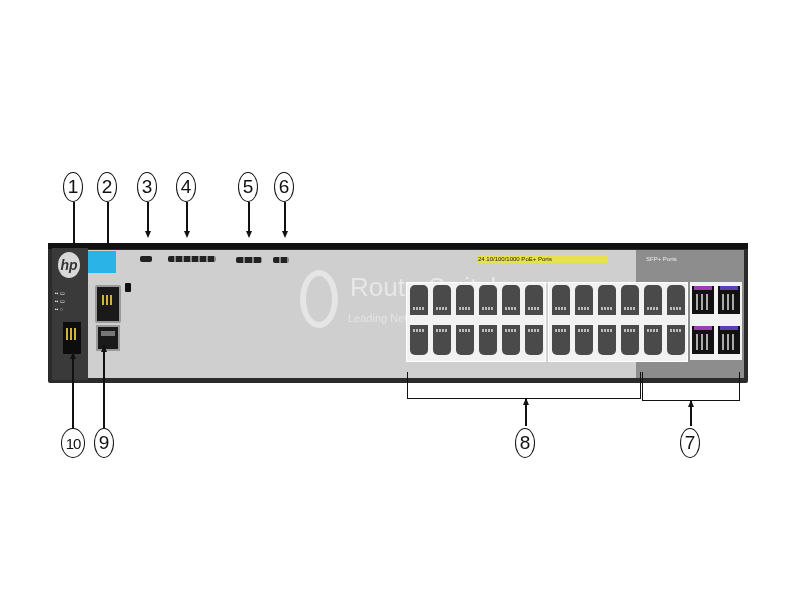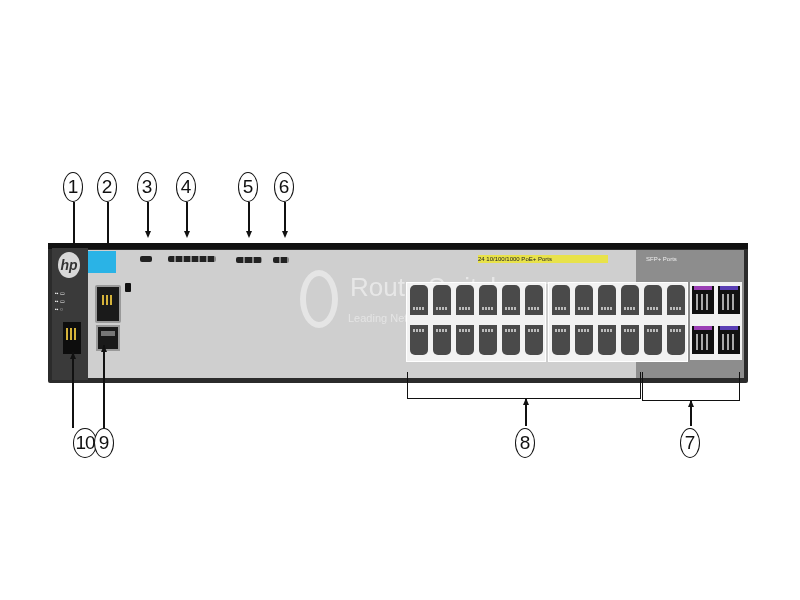--- a/index.html
+++ b/index.html
@@ -1,19 +1,19 @@
 <!DOCTYPE html>
 <html><head>
 <meta charset="utf-8">
 <style>
   html,body{margin:0;padding:0;background:#fff;}
   body{width:800px;height:600px;position:relative;overflow:hidden;font-family:"Liberation Sans",sans-serif;}
   .callout{position:absolute;width:20px;height:30px;border:1.5px solid #111;border-radius:50%;background:#fff;
     display:flex;align-items:center;justify-content:center;font-size:19px;color:#111;box-sizing:border-box;}
-  .callout.wide{width:24px;font-size:19px;letter-spacing:-1px;margin-left:12px;}
+  .callout.wide{width:24px;font-size:15px;letter-spacing:-1px;}
   .line{position:absolute;background:#111;}
   .arrow-down{position:absolute;width:0;height:0;border-left:3px solid transparent;border-right:3px solid transparent;border-top:7px solid #111;}
   .arrow-up{position:absolute;width:0;height:0;border-left:3px solid transparent;border-right:3px solid transparent;border-bottom:7px solid #111;}
   .chassis{position:absolute;left:48px;top:243px;width:700px;height:140px;background:#2b2b2b;border-radius:2px;}
   .chassis-top{position:absolute;left:48px;top:243px;width:700px;height:6px;background:#111;}
   .left-panel{position:absolute;left:52px;top:248px;width:36px;height:132px;background:#3a3a3a;}
   .logo{position:absolute;left:58px;top:252px;width:22px;height:26px;border-radius:50%;background:#d8d8d8;color:#333;font-size:14px;font-style:italic;font-weight:bold;display:flex;align-items:center;justify-content:center;}
   .face{position:absolute;left:88px;top:250px;width:548px;height:128px;background:#cfcfcf;}
   .right-face{position:absolute;left:636px;top:250px;width:108px;height:128px;background:#8d8d8d;}
   .blue-label{position:absolute;left:88px;top:251px;width:28px;height:22px;background:#2ab3e6;}

